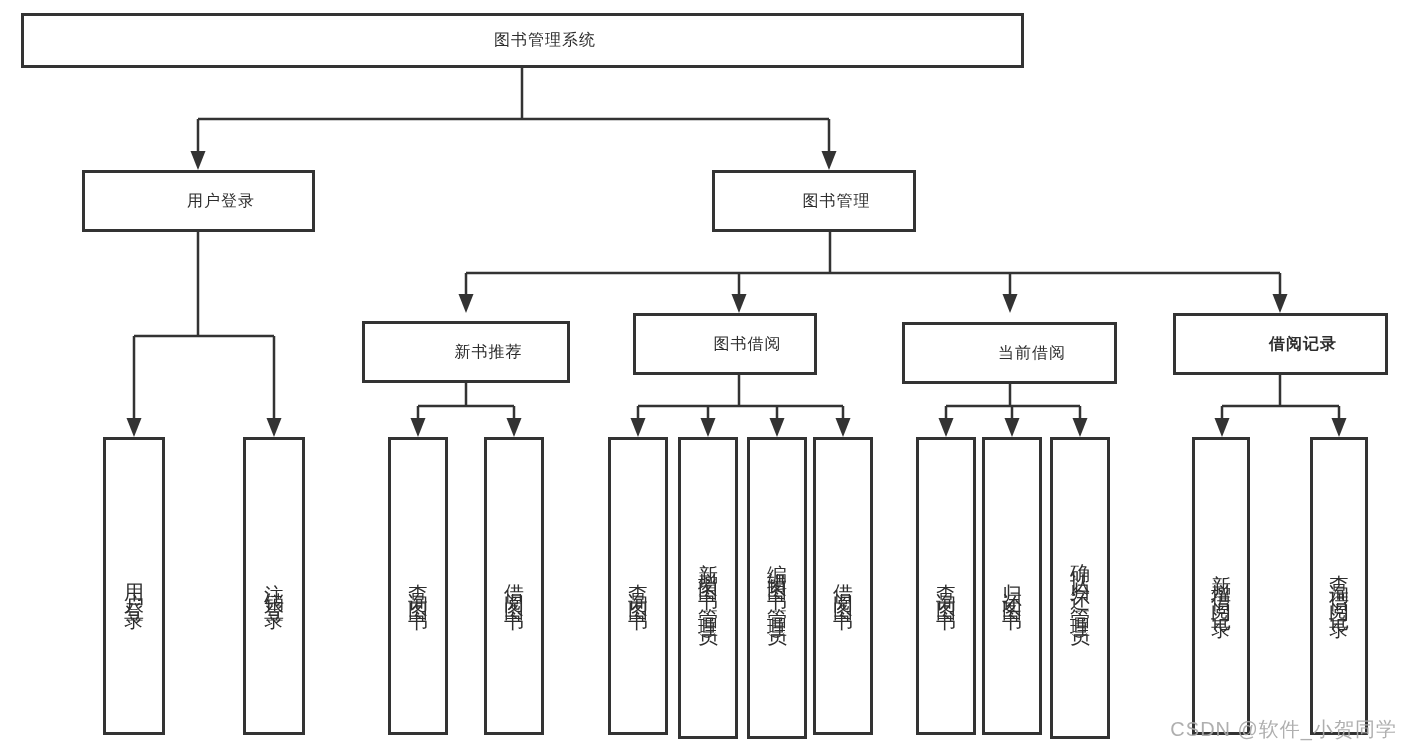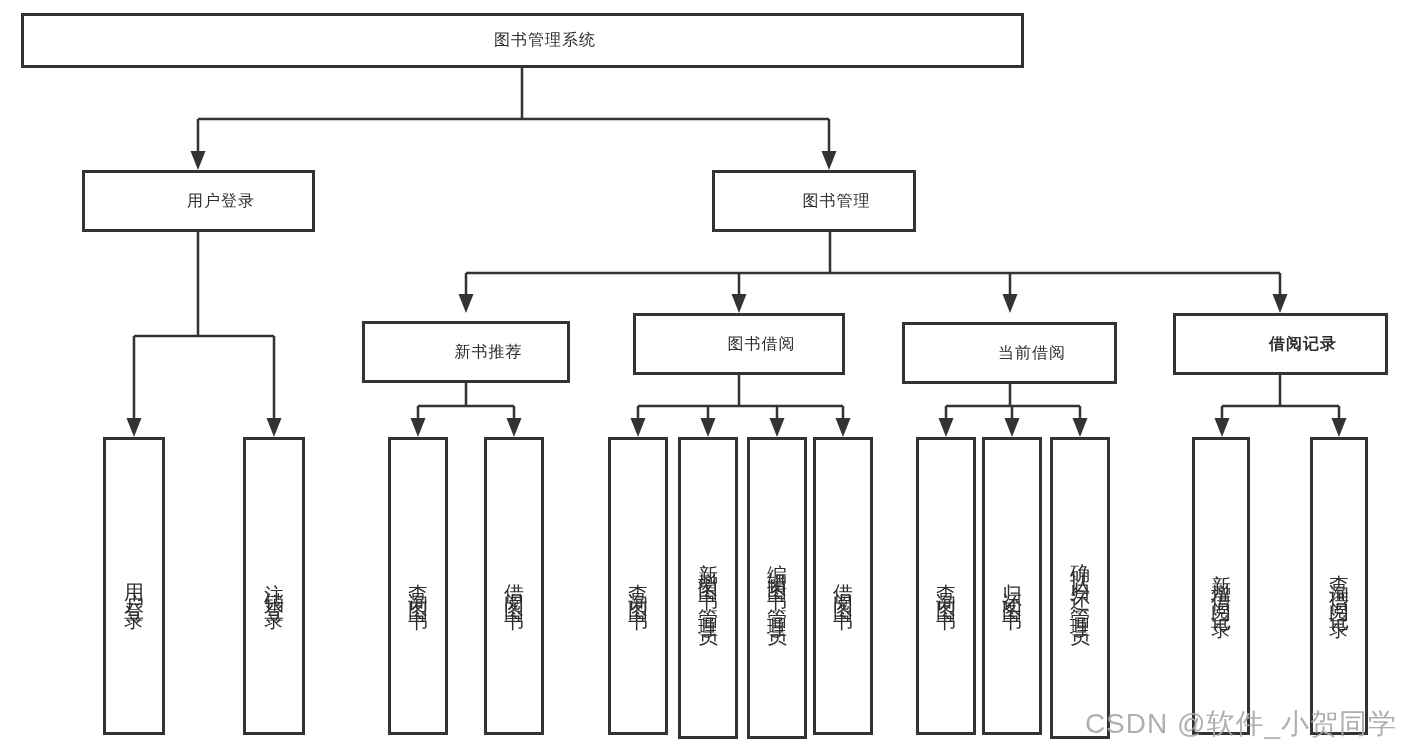--- a/index.html
+++ b/index.html
@@ -40,21 +40,21 @@
     text-orientation: mixed;
     letter-spacing: 9px;
     line-height: 1.15;
     font-size: 20px;
     padding: 4px 0;
   }
   .watermark {
     position: absolute;
     right: 8px;
     bottom: 4px;
-    font-size: 28px;
+    font-size: 20px;
     color: rgba(168, 168, 168, 0.92);
     letter-spacing: 1px;
     z-index: 10;
     white-space: nowrap;
   }
 </style>
 </head>
 <body>
 
 <div class="canvas">
@@ -91,21 +91,21 @@
       <polygon points="1331.5,418 1346.5,418 1339,437"></polygon>
     </g>
   </svg>
 
   <div class="node" style="left:21px; top:13px; width:1003px; height:55px;">图书管理系统</div>
 
   <div class="node" style="left:82px; top:170px; width:233px; height:62px;">用户登录</div>
   <div class="node" style="left:712px; top:170px; width:204px; height:62px;">图书管理</div>
 
   <div class="node" style="left:362px; top:313px; width:208px; height:62px;margin-top:8px;">新书推荐</div>
-  <div class="node" style="left:633px; top:313px; width:212px; height:62px;">图书借阅</div>
+  <div class="node" style="left:633px; top:313px; width:184px; height:62px;">图书借阅</div>
   <div class="node" style="left:902px; top:322px; width:215px; height:62px;">当前借阅</div>
   <div class="node" style="left:1173px; top:313px; width:215px; height:62px;font-weight:bold;">借阅记录</div>
 
   <div class="node leaf" style="left:103px; top:437px; width:62px; height:298px;">用户登录</div>
   <div class="node leaf" style="left:243px; top:437px; width:62px; height:298px;">注销登录</div>
 
   <div class="node leaf" style="left:388px; top:437px; width:60px; height:298px;">查询图书</div>
   <div class="node leaf" style="left:484px; top:437px; width:60px; height:298px;">借阅图书</div>
 
   <div class="node leaf" style="left:608px; top:437px; width:60px; height:298px;">查询图书</div>

